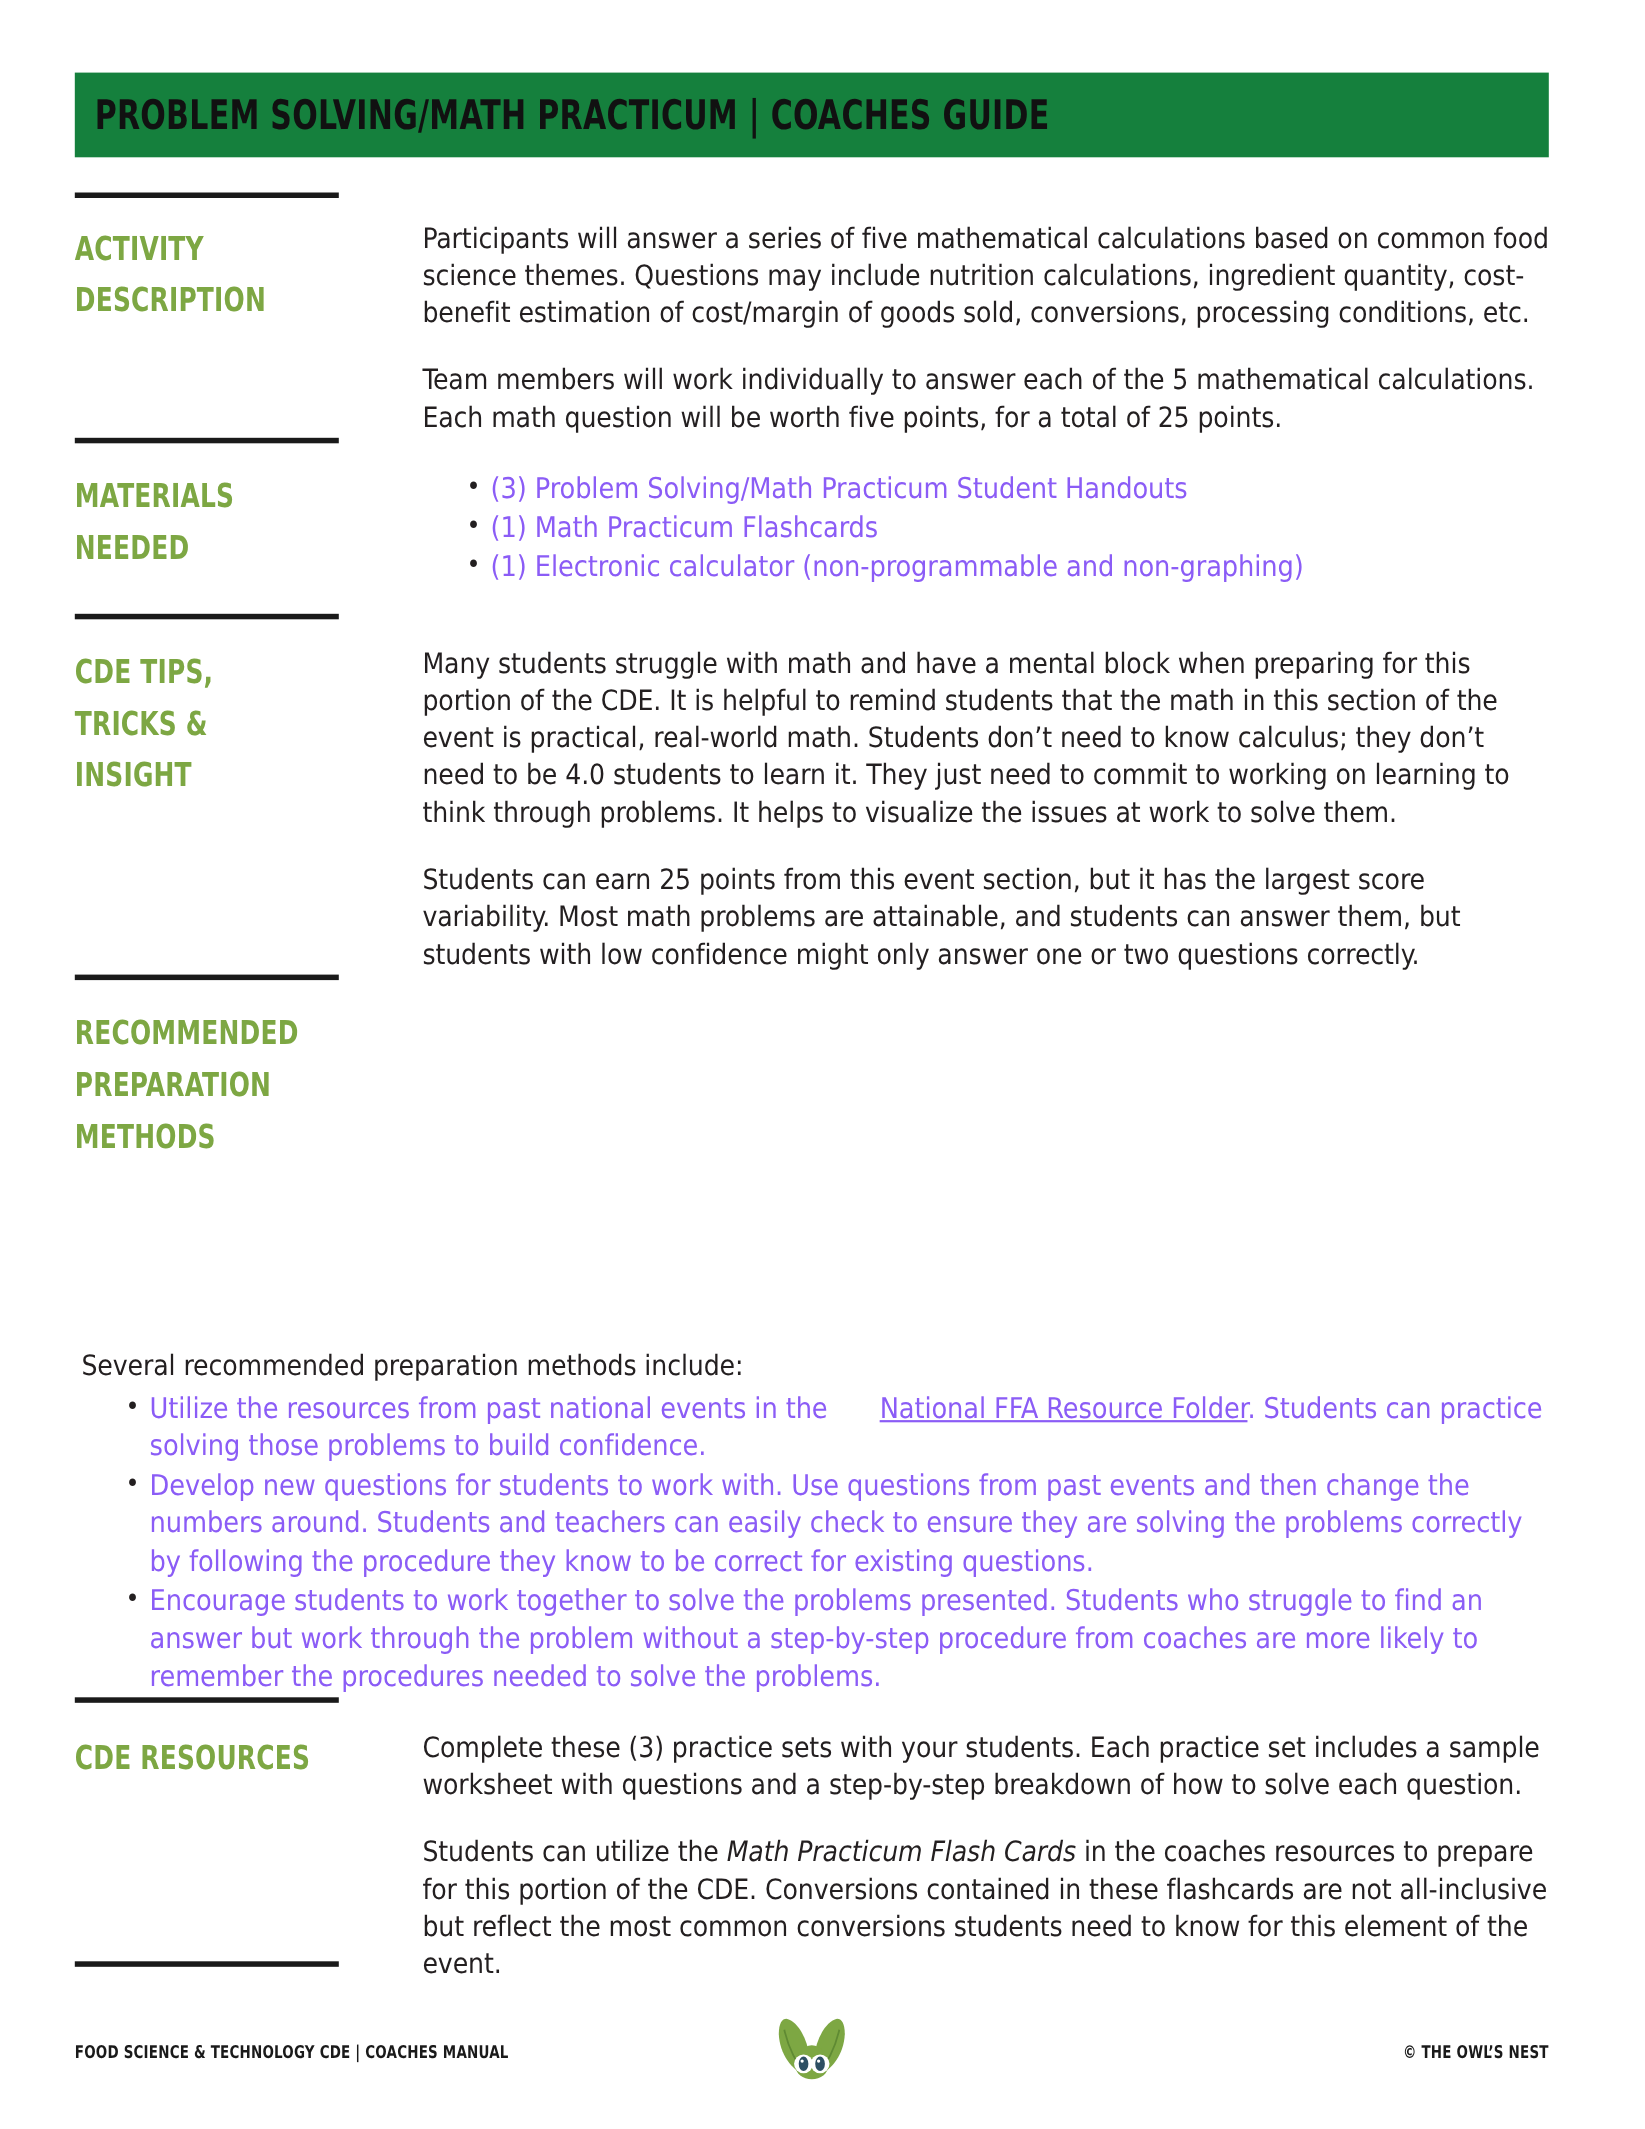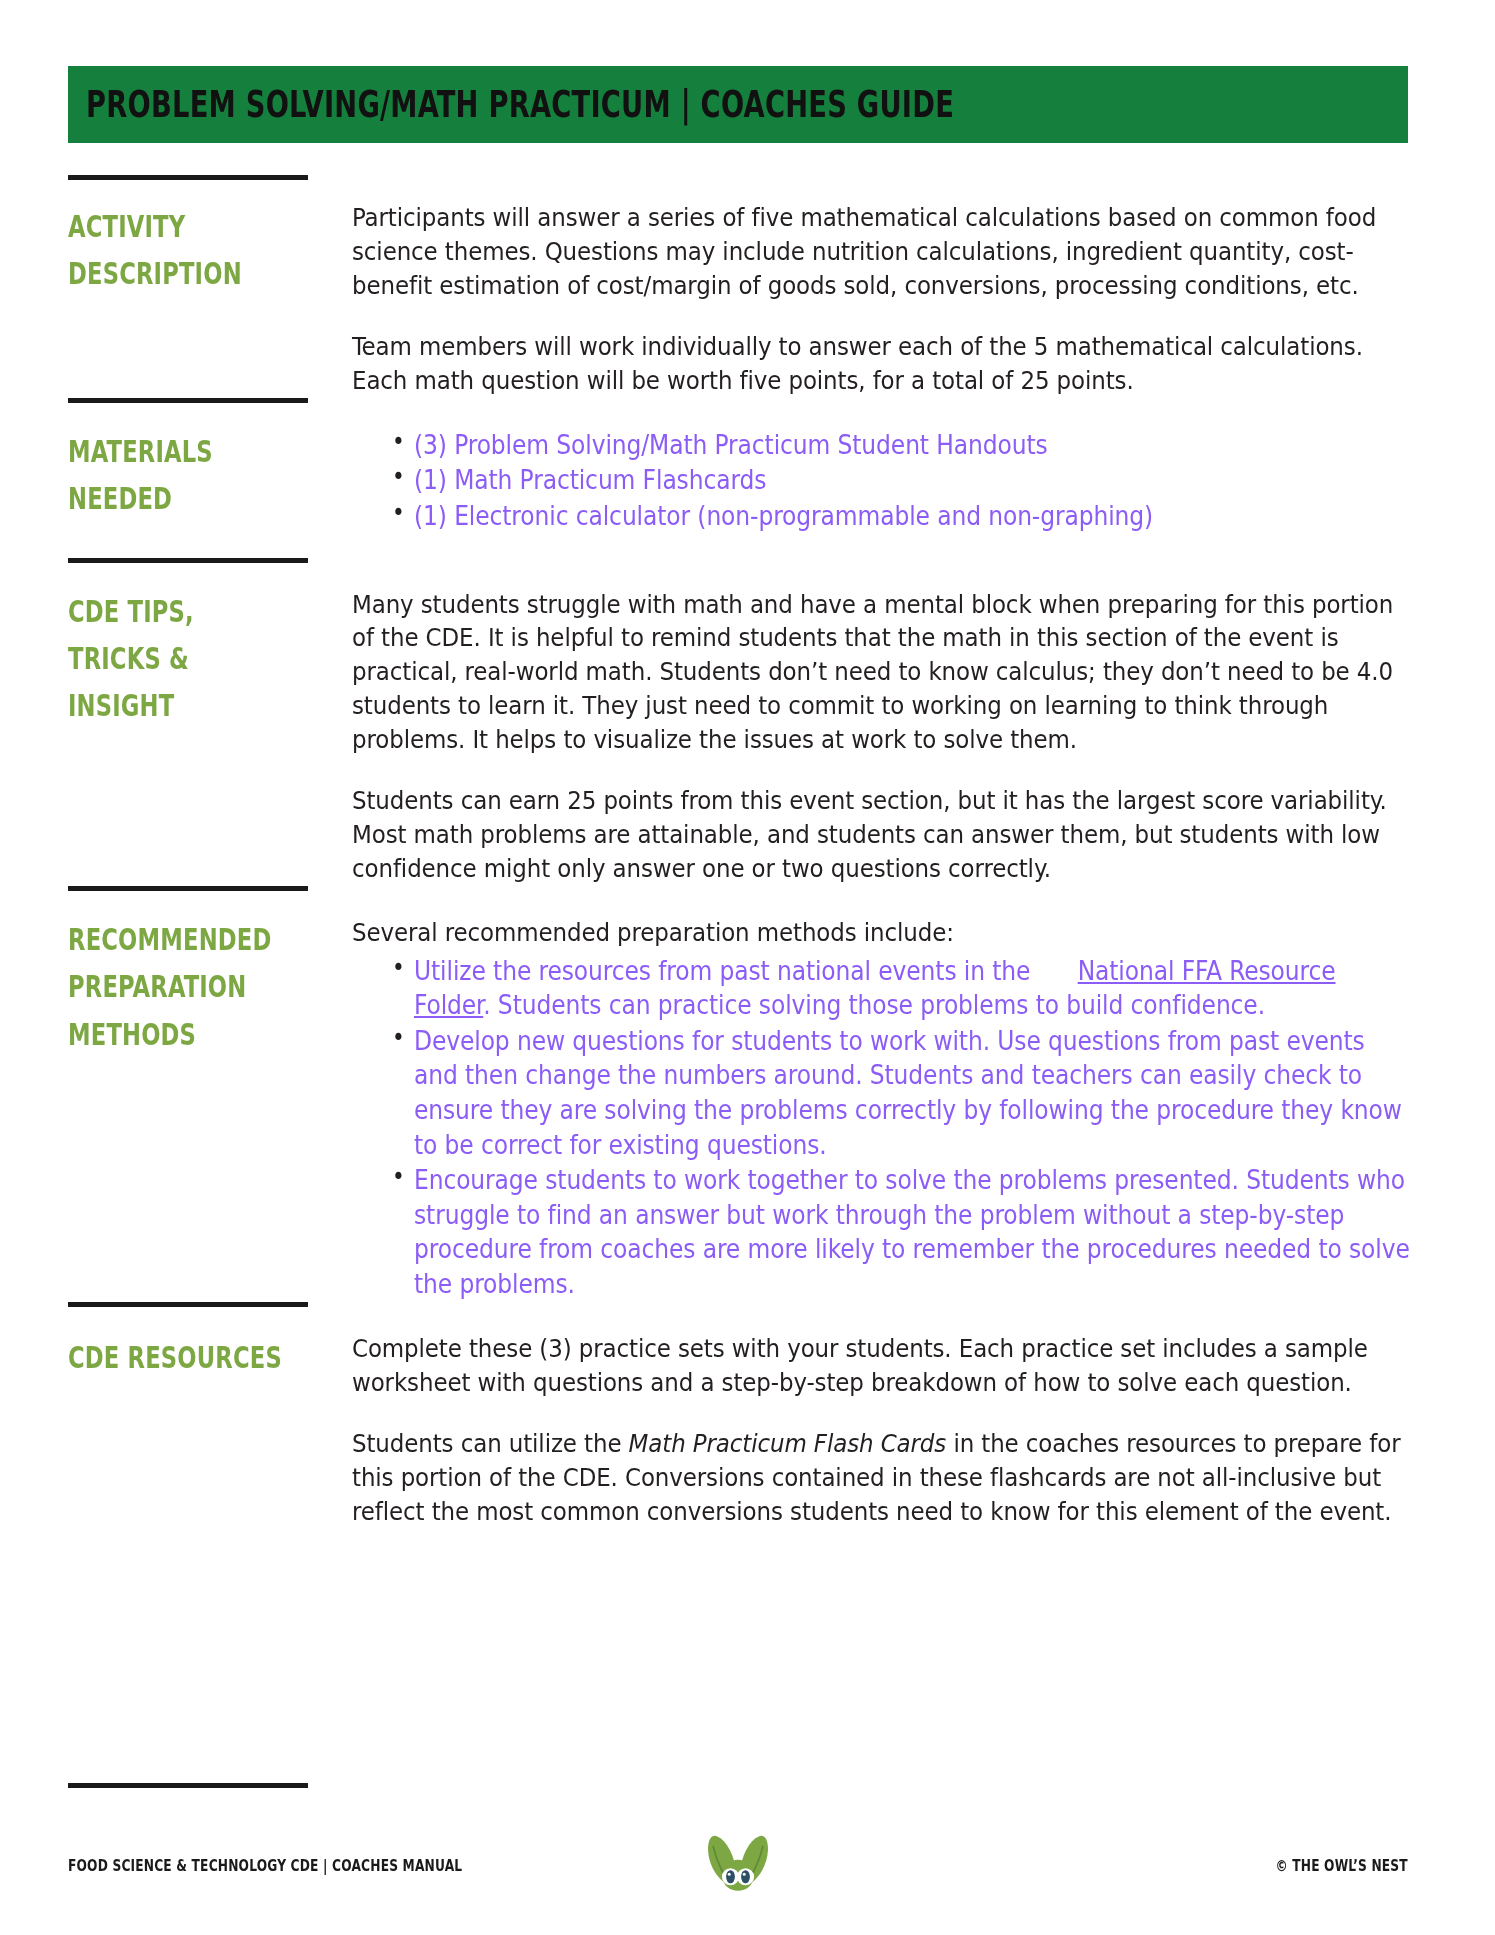--- a/index.html
+++ b/index.html
@@ -49,20 +49,21 @@
     position: absolute;
     left: 68px;
     top: 175px;
     width: 1345px;
   }
 
   .section {
     display: flex;
     align-items: flex-start;
     position: relative;
+    gap: 32px;
   }
 
   .rule {
     position: absolute;
     left: 0;
     top: 0;
     width: 240px;
     height: 5px;
     background: #1a1a1a;
   }
@@ -126,21 +127,21 @@
     color: #231f20;
   }
 
   u.link { text-underline-offset: 2px; margin-left: 40px; }
   i.em  { font-style: italic; }
 
   
   .sec-activity     { min-height: 215px; }
   .sec-materials    { min-height: 160px; }
   .sec-tips         { min-height: 280px; }
-  .sec-prep         { min-height: 400px; }
+  .sec-prep         { min-height: 400px; flex-direction: column; }
   .sec-resources    { min-height: 225px; }
 
   .sec-materials .body-col,
   .sec-tips .body-col,
   .sec-prep .body-col,
   .sec-resources .body-col { padding-top: 30px; }
 
   .sec-materials .label-col,
   .sec-tips .label-col,
   .sec-prep .label-col,

